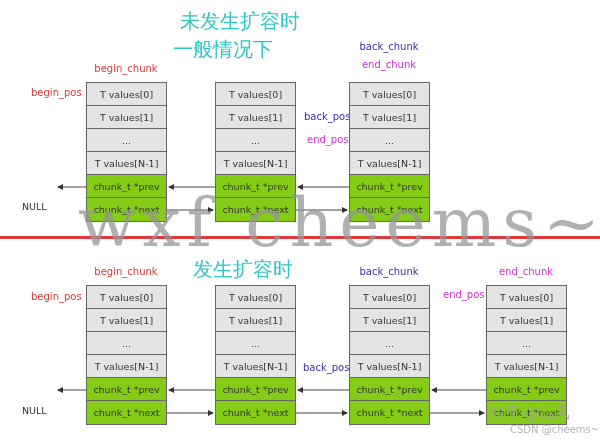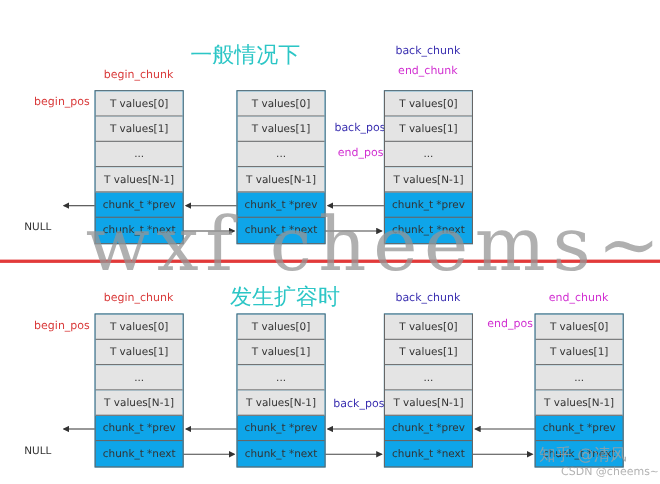--- a/index.html
+++ b/index.html
@@ -1,35 +1,36 @@
 <!DOCTYPE html>
 <html><head>
 <meta charset="utf-8">
 <style>
   html,body{margin:0;padding:0;background:#fff;}
   #root{position:relative;width:600px;height:440px;overflow:hidden;background:#fff;font-family:"DejaVu Sans",sans-serif;}
   .abs{position:absolute;}
   .title{color:#2cc6c6;font-size:20px;line-height:26px;white-space:nowrap;}
   .clabel{font-size:10px;font-weight:normal;white-space:nowrap;text-align:center;width:120px;}
   .plabel{font-size:10px;white-space:nowrap;text-align:right;}
-  .chunk{position:absolute;width:81px;border:1px solid #666;box-sizing:border-box;background:#0ea5e9;}
+  .chunk{position:absolute;width:81px;border:1px solid #666;box-sizing:border-box;background:#84cc16;}
   .cell{height:23px;line-height:23px;border-bottom:1px solid #666;box-sizing:border-box;font-size:9.5px;color:#333;text-align:center;white-space:nowrap;}
   .cell:last-child{border-bottom:none;}
   .cell.gray{background:#e4e4e4;}
   .null{font-size:9.5px;color:#333;margin-top:20px;}
   .divider{position:absolute;left:0;top:236px;width:600px;height:3px;background:#e23a3a;}
   .wm{position:absolute;font-family:"DejaVu Serif",serif;color:rgba(150,150,150,0.75);font-size:68px;letter-spacing:6px;white-space:nowrap;}
   .wm2{position:absolute;color:rgba(160,160,160,0.8);font-size:13px;white-space:nowrap;}
   svg.arrows{position:absolute;left:0;top:0;}
 </style>
 </head>
 <body>
 
 <div id="root">
 
+  <div class="abs title" style="left:180px;top:8px;">未发生扩容时</div>
   <div class="abs title" style="left:173px;top:36px;">一般情况下</div>
 
   <div class="abs clabel" style="left:66px;top:63px;color:#d93a3a;">begin_chunk</div>
   <div class="abs clabel" style="left:329px;top:41px;color:#3a2fb0;">back_chunk</div>
   <div class="abs clabel" style="left:329px;top:59px;color:#d12fd1;">end_chunk</div>
   <div class="abs plabel" style="left:31px;top:87px;color:#d93a3a;">begin_pos</div>
   <div class="abs plabel" style="left:304px;top:111px;color:#3a2fb0;">back_pos</div>
   <div class="abs plabel" style="left:307px;top:134px;color:#d12fd1;">end_pos</div>
   <div class="abs null" style="left:22px;top:181px;">NULL</div>
 
@@ -53,21 +54,21 @@
     <div class="cell gray">T values[0]</div>
     <div class="cell gray">T values[1]</div>
     <div class="cell gray">...</div>
     <div class="cell gray">T values[N-1]</div>
     <div class="cell">chunk_t *prev</div>
     <div class="cell">chunk_t *next</div>
   </div>
 
   <div class="divider"></div>
 
-  <div class="abs title" style="left:209px;top:256px;">发生扩容时</div>
+  <div class="abs title" style="left:193px;top:256px;">发生扩容时</div>
 
   <div class="abs clabel" style="left:66px;top:266px;color:#d93a3a;">begin_chunk</div>
   <div class="abs clabel" style="left:329px;top:266px;color:#3a2fb0;">back_chunk</div>
   <div class="abs clabel" style="left:466px;top:266px;color:#d12fd1;">end_chunk</div>
   <div class="abs plabel" style="left:31px;top:291px;color:#d93a3a;">begin_pos</div>
   <div class="abs plabel" style="left:303px;top:362px;color:#3a2fb0;">back_pos</div>
   <div class="abs plabel" style="left:443px;top:289px;color:#d12fd1;">end_pos</div>
   <div class="abs null" style="left:22px;top:385px;">NULL</div>
 
   <div class="chunk" style="left:86px;top:285px;">

